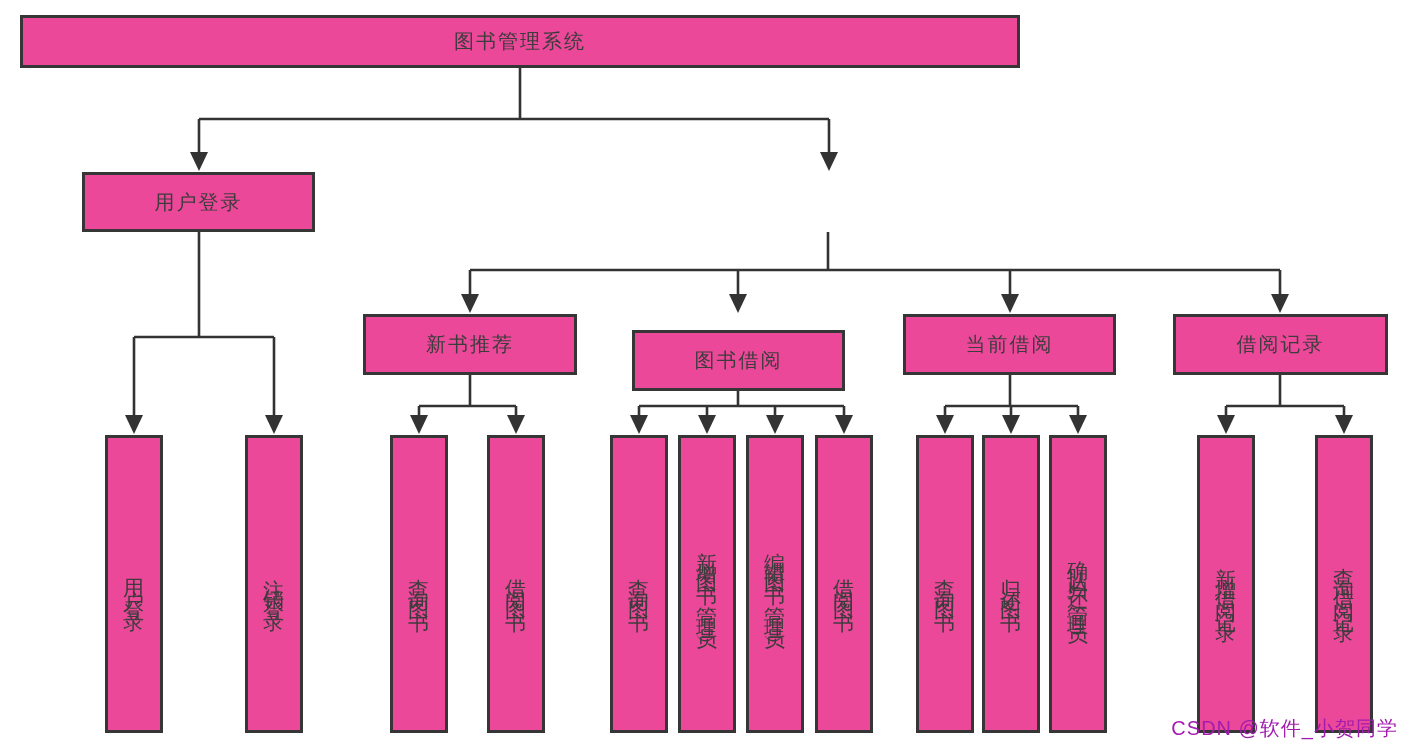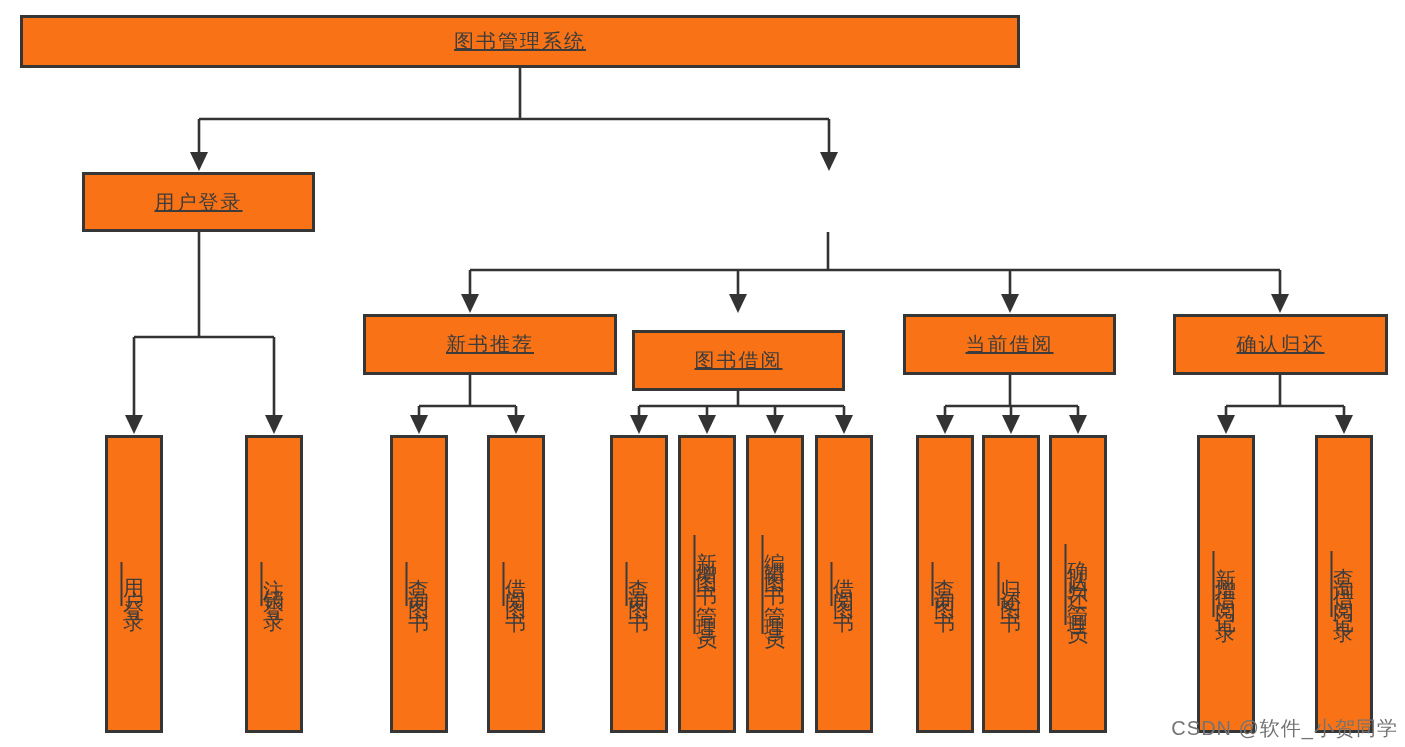--- a/index.html
+++ b/index.html
@@ -3,33 +3,32 @@
 <meta charset="utf-8">
 <style>
   html,body{margin:0;padding:0;background:#fff;}
   .canvas{
     position:relative;width:1405px;height:747px;background:#ffffff;
     font-family:"Liberation Sans",sans-serif;overflow:hidden;
   }
   .connectors{position:absolute;left:0;top:0;width:1405px;height:747px;}
   .box{
     position:absolute;box-sizing:border-box;
-    border:3px solid #363636;background:#f97316;
+    border:3px solid #363636;background:#ec4899;
     display:flex;align-items:center;justify-content:center;
     color:#3c3c3c;
-    text-decoration:underline;
   }
   .hlabel{font-size:20px;letter-spacing:2px;white-space:nowrap;}
   .vlabel{
     writing-mode:vertical-rl;text-orientation:mixed;
     font-size:21px;line-height:1;letter-spacing:11px;white-space:nowrap;
   }
   .watermark{
     position:absolute;right:7px;bottom:5px;z-index:5;
-    font-size:20px;letter-spacing:1px;color:#737373;white-space:nowrap;
+    font-size:20px;letter-spacing:1px;color:#a21caf;white-space:nowrap;
   }
 </style>
 </head>
 <body>
 
 <div class="canvas">
 
   <svg class="connectors" viewBox="0 0 1405 747" aria-hidden="true">
     <path d="M520 67 V119 M199 119 H829 M199 119 V157 M829 119 V157
          M199 232 V337 M134 337 H274 M134 337 V420 M274 337 V420
@@ -62,31 +61,31 @@
   </svg>
 
   <div class="box" style="left:20px;top:15px;width:1000px;height:53px">
     <span class="hlabel">图书管理系统</span>
   </div>
 
   <div class="box" style="left:82px;top:172px;width:233px;height:60px">
     <span class="hlabel">用户登录</span>
   </div>
 
-  <div class="box" style="left:363px;top:314px;width:254px;height:61px">
+  <div class="box" style="left:363px;top:314px;width:214px;height:61px">
     <span class="hlabel">新书推荐</span>
   </div>
   <div class="box" style="left:632px;top:330px;width:213px;height:61px">
     <span class="hlabel">图书借阅</span>
   </div>
   <div class="box" style="left:903px;top:314px;width:213px;height:61px">
     <span class="hlabel">当前借阅</span>
   </div>
   <div class="box" style="left:1173px;top:314px;width:215px;height:61px">
-    <span class="hlabel">确认归还</span>
+    <span class="hlabel">借阅记录</span>
   </div>
 
   <div class="box" style="left:105px;top:435px;width:58px;height:298px">
     <span class="vlabel">用户登录</span>
   </div>
   <div class="box" style="left:245px;top:435px;width:58px;height:298px">
     <span class="vlabel">注销登录</span>
   </div>
 
   <div class="box" style="left:390px;top:435px;width:58px;height:298px">

